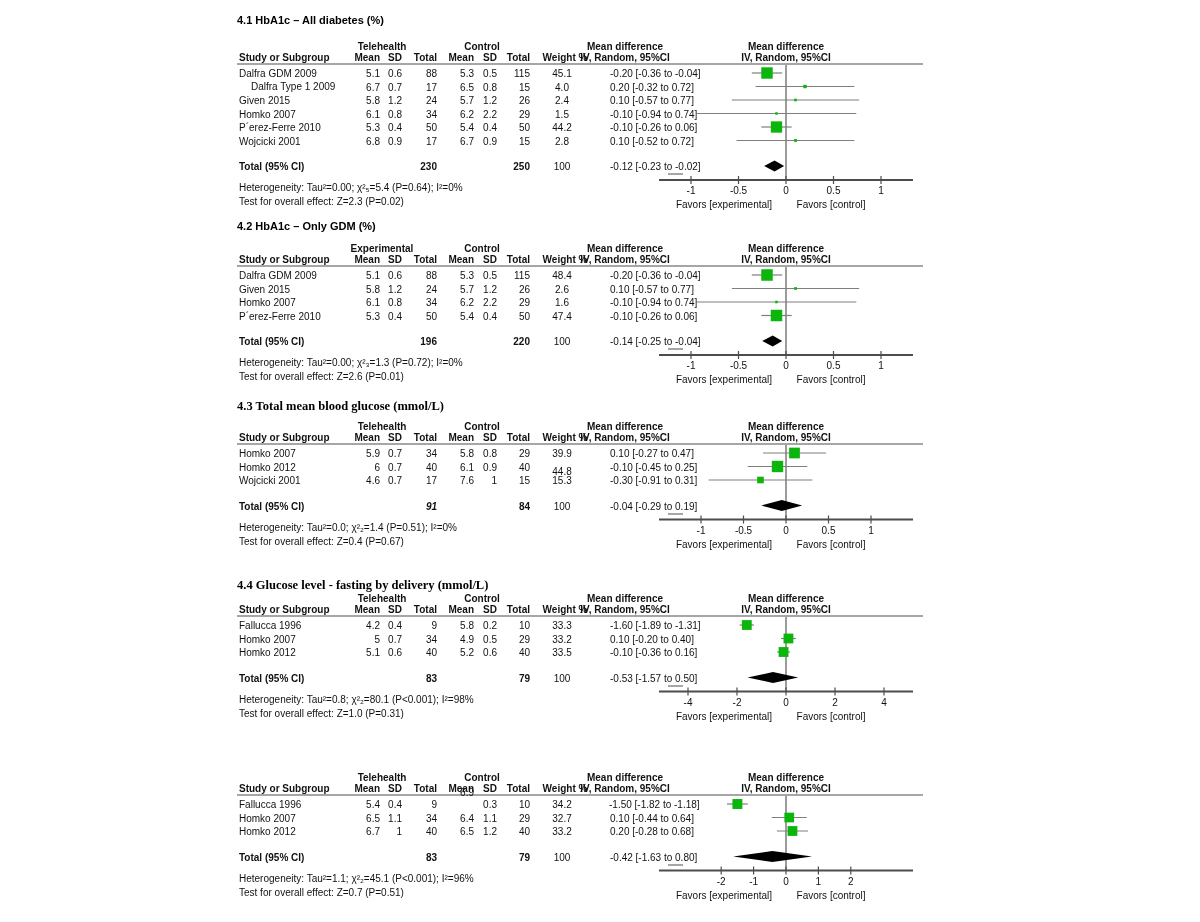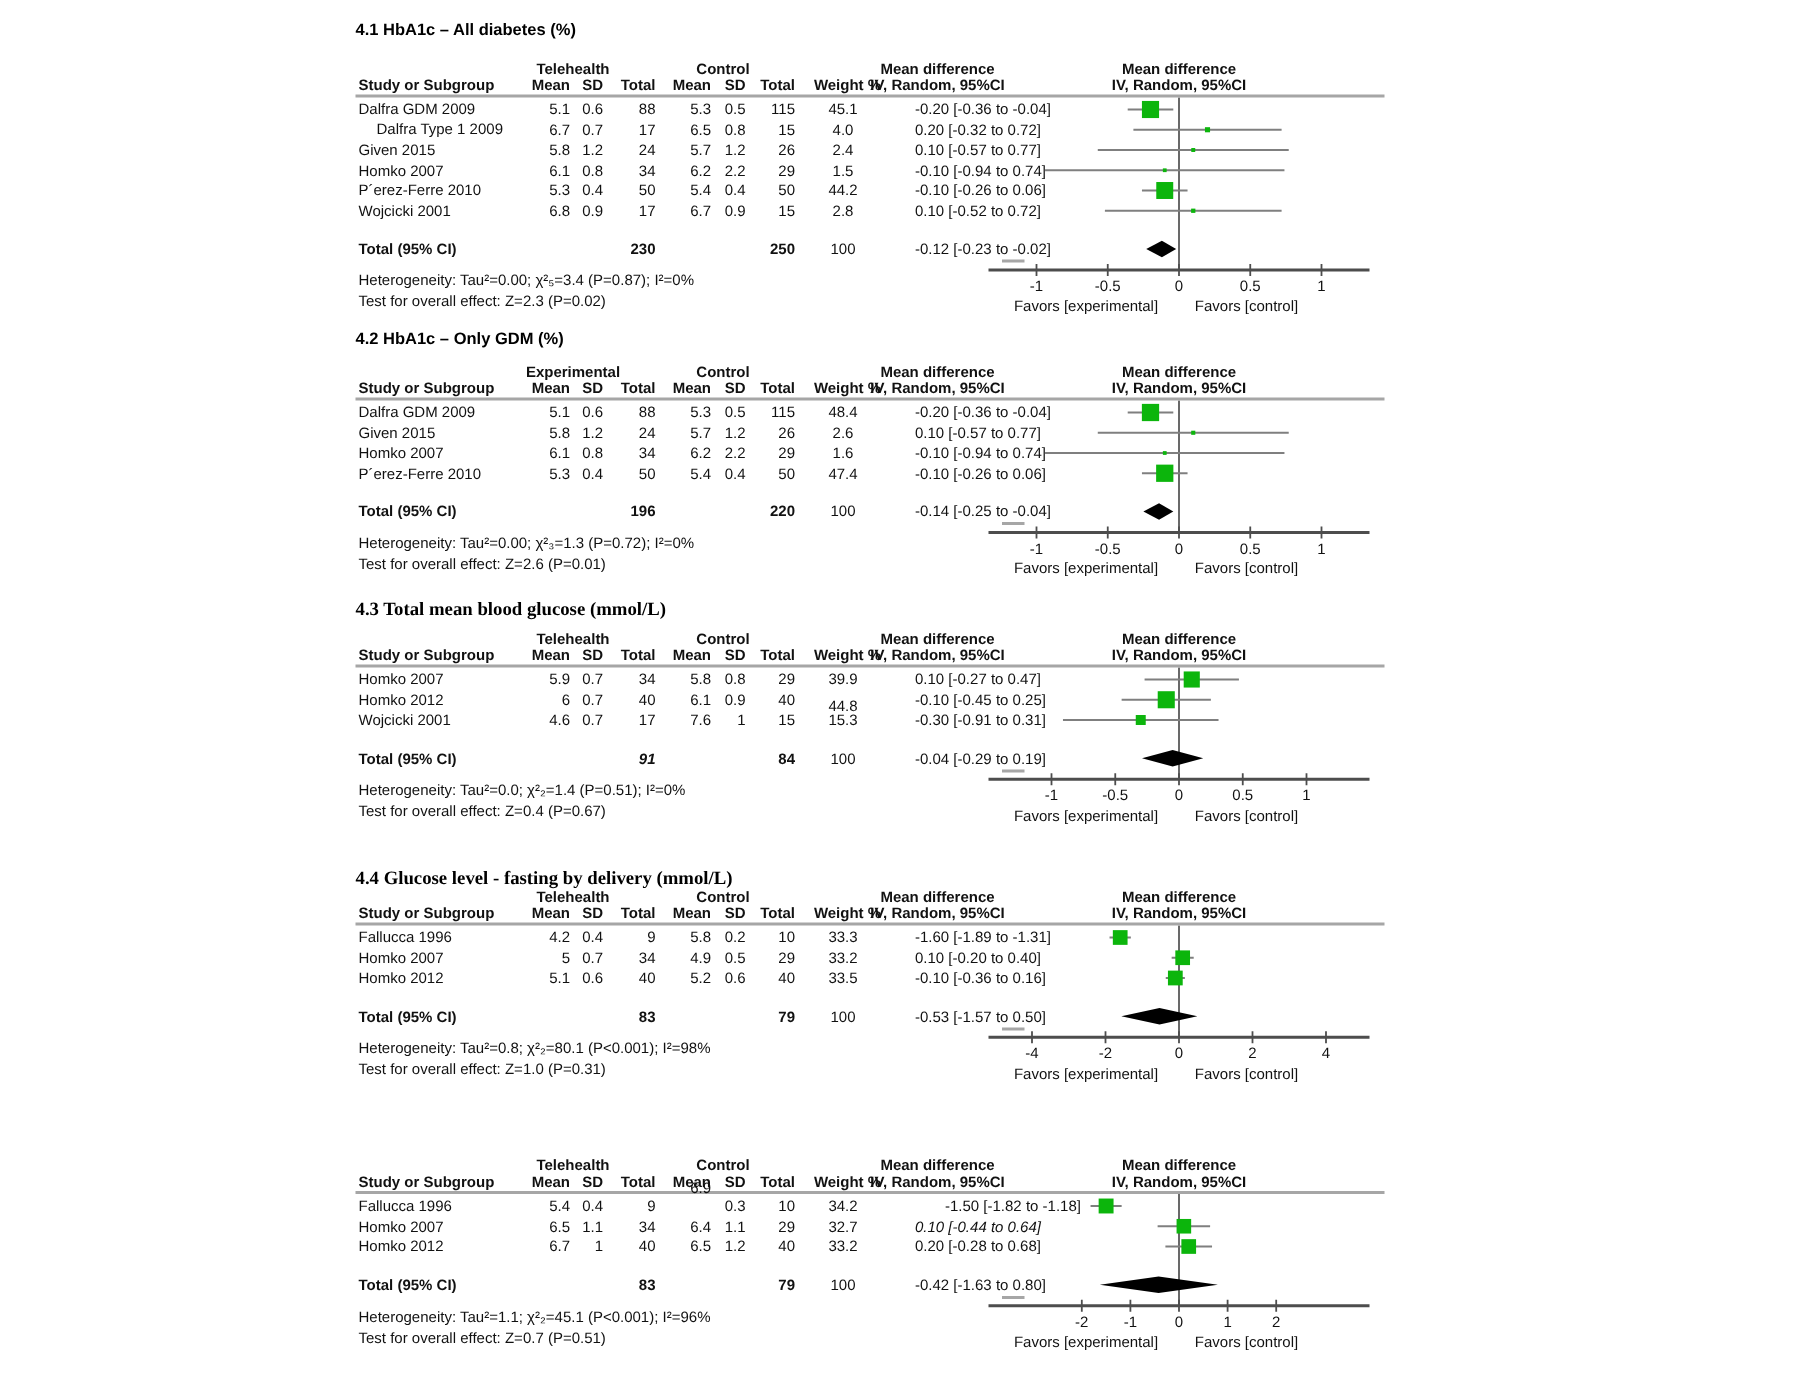--- a/index.html
+++ b/index.html
@@ -121,21 +121,21 @@
         <div class="cell r" style="left: 190px; top: 121.5px; width: 70px;">0.9</div>
         <div class="cell r" style="left: 223px; top: 121.5px; width: 70px;">15</div>
         <div class="cell cc" style="left: 325px; top: 121.5px;">2.8</div>
         <div class="cell r" style="left: 373px; top: 121.5px; width: 70px;">0.10 [-0.52 to 0.72]</div>
         <div class="cell b" style="left: 2px; top: 147px;">Total (95% CI)</div>
         <div class="cell r b" style="left: 130px; top: 147px; width: 70px;">230</div>
         <div class="cell r b" style="left: 223px; top: 147px; width: 70px;">250</div>
         <div class="cell cc" style="left: 325px; top: 147px;">100</div>
         <div class="cell r" style="left: 373px; top: 147px; width: 70px;">-0.12 [-0.23 to -0.02]</div>
         <div class="cell rule" style="left: 431px; top: 159px; width: 15px; height: 2px;"></div>
-        <div class="cell" style="left: 2px; top: 168px;">Heterogeneity: Tau²=0.00; χ²₅=3.4 (P=0.87); I²=0%</div>
+        <div class="cell" style="left: 2px; top: 168px;">Heterogeneity: Tau²=0.00; χ²₅=5.4 (P=0.64); I²=0%</div>
         <div class="cell" style="left: 2px; top: 182px;">Test for overall effect: Z=2.3 (P=0.02)</div>
         <div class="cell cc" style="left: 487px; top: 185px;">Favors [experimental]</div>
         <div class="cell cc" style="left: 594px; top: 185px;">Favors [control]</div>
       </div>
       <div class="panel" style="left: 237px; top: 220px; width: 700px; height: 177px;">
         <svg width="700" height="177">
           <line x1="549" y1="47" x2="549" y2="135" stroke="#595959" stroke-width="1.2"></line>
           <line x1="422" y1="135" x2="676" y2="135" stroke="#4d4d4d" stroke-width="2"></line>
           <line x1="454" y1="131" x2="454" y2="139" stroke="#4d4d4d" stroke-width="1.2"></line>
           <text x="454" y="149" text-anchor="middle" font-size="10" fill="#111111" font-family="&quot;Liberation Sans&quot;,sans-serif">-1</text>
@@ -407,30 +407,30 @@
         <div class="cell cc b" style="left: 549px; top: 26px;">IV, Random, 95%CI</div>
         <div class="cell rule" style="left: 0px; top: 37px; width: 686px; height: 2px;"></div>
         <div class="cell" style="left: 2px; top: 42px;">Fallucca 1996</div>
         <div class="cell r" style="left: 73px; top: 42px; width: 70px;">5.4</div>
         <div class="cell r" style="left: 95px; top: 42px; width: 70px;">0.4</div>
         <div class="cell r" style="left: 130px; top: 42px; width: 70px;">9</div>
         <div class="cell r" style="left: 167px; top: 30px; width: 70px;">6.9</div>
         <div class="cell r" style="left: 190px; top: 42px; width: 70px;">0.3</div>
         <div class="cell r" style="left: 223px; top: 42px; width: 70px;">10</div>
         <div class="cell cc" style="left: 325px; top: 42px;">34.2</div>
-        <div class="cell r" style="left: 393px; top: 42px; width: 70px; text-align: right;">-1.50 [-1.82 to -1.18]</div>
+        <div class="cell r" style="left: 372px; top: 42px; width: 70px; text-align: right;">-1.50 [-1.82 to -1.18]</div>
         <div class="cell" style="left: 2px; top: 55.5px;">Homko 2007</div>
         <div class="cell r" style="left: 73px; top: 55.5px; width: 70px;">6.5</div>
         <div class="cell r" style="left: 95px; top: 55.5px; width: 70px;">1.1</div>
         <div class="cell r" style="left: 130px; top: 55.5px; width: 70px;">34</div>
         <div class="cell r" style="left: 167px; top: 55.5px; width: 70px;">6.4</div>
         <div class="cell r" style="left: 190px; top: 55.5px; width: 70px;">1.1</div>
         <div class="cell r" style="left: 223px; top: 55.5px; width: 70px;">29</div>
         <div class="cell cc" style="left: 325px; top: 55.5px;">32.7</div>
-        <div class="cell r" style="left: 373px; top: 55.5px; width: 70px; font-style: italic;">0.10 [-0.44 to 0.64]</div>
+        <div class="cell r" style="left: 373px; top: 55.5px; width: 70px;">0.10 [-0.44 to 0.64]</div>
         <div class="cell" style="left: 2px; top: 69px;">Homko 2012</div>
         <div class="cell r" style="left: 73px; top: 69px; width: 70px;">6.7</div>
         <div class="cell r" style="left: 95px; top: 69px; width: 70px;">1</div>
         <div class="cell r" style="left: 130px; top: 69px; width: 70px;">40</div>
         <div class="cell r" style="left: 167px; top: 69px; width: 70px;">6.5</div>
         <div class="cell r" style="left: 190px; top: 69px; width: 70px;">1.2</div>
         <div class="cell r" style="left: 223px; top: 69px; width: 70px;">40</div>
         <div class="cell cc" style="left: 325px; top: 69px;">33.2</div>
         <div class="cell r" style="left: 373px; top: 69px; width: 70px;">0.20 [-0.28 to 0.68]</div>
         <div class="cell b" style="left: 2px; top: 94.5px;">Total (95% CI)</div>

